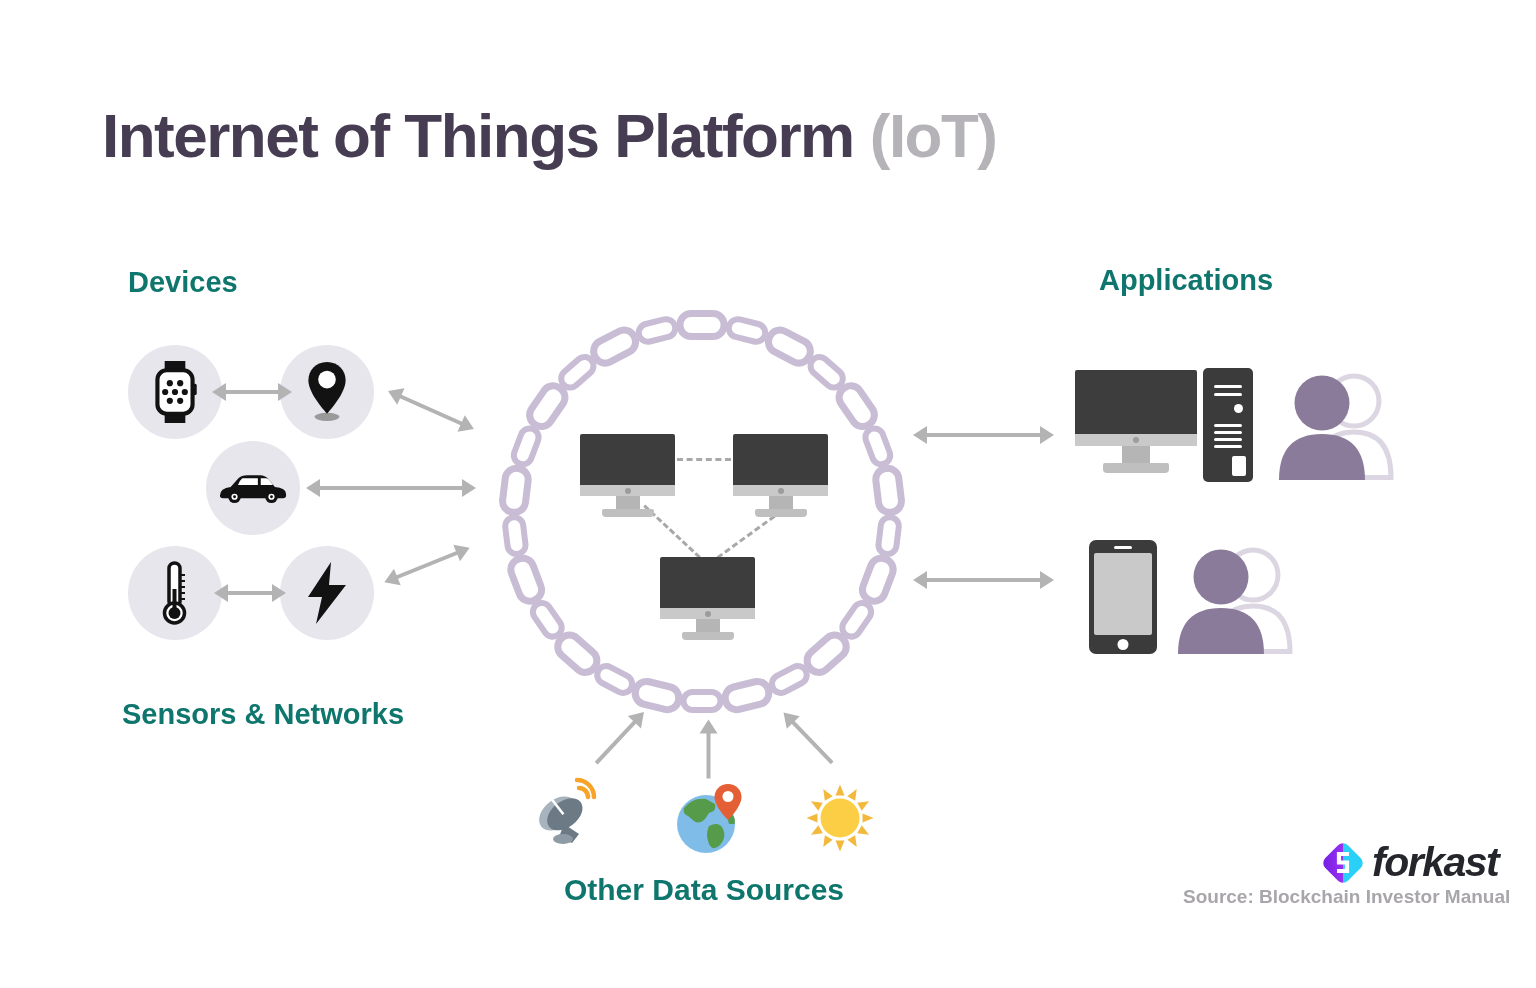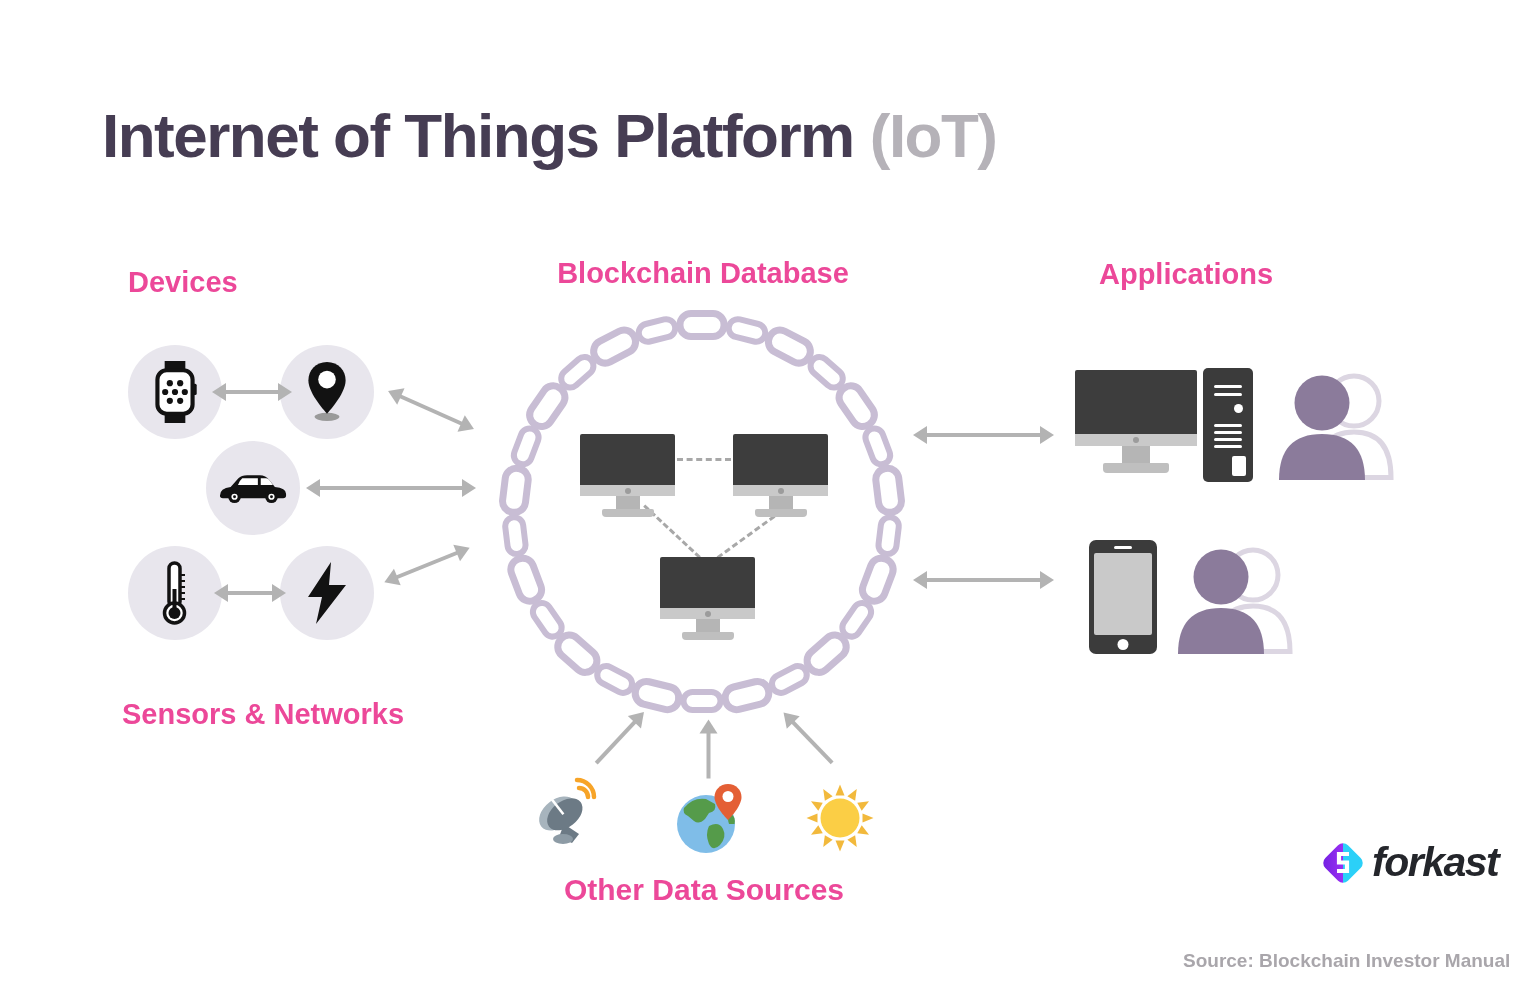--- a/index.html
+++ b/index.html
@@ -7,25 +7,25 @@
     position:relative;width:1520px;height:988px;background:#ffffff;
     font-family:"Liberation Sans", sans-serif;overflow:hidden;
   }
   
   .title{
     position:absolute;left:102px;top:100px;font-size:62px;font-weight:800;
     color:#463d53;letter-spacing:-1.5px;white-space:nowrap;
   }
   .title .iot{color:#b5b2b8;margin-left:16px;}
   .heading{
-    position:absolute;font-size:29px;font-weight:800;color:#ec4899;white-space:nowrap;
+    position:absolute;font-size:29px;font-weight:800;color:#0f766e;white-space:nowrap;
   }
   .h-devices{left:128px;top:266px;}
   .h-blockchain{left:488px;top:257px;width:430px;text-align:center;}
-  .h-applications{left:1099px;top:258px;}
+  .h-applications{left:1099px;top:264px;}
   .h-sensors{left:122px;top:698px;}
   .h-other{left:489px;top:873px;width:430px;text-align:center;font-size:30px;}
   
   .dev-circle{
     position:absolute;width:94px;height:94px;border-radius:50%;
     background:#e8e6ed;display:flex;align-items:center;justify-content:center;
   }
   
   .arrow{position:absolute;height:4px;background:#b3b3b3;}
   .arrow::after{
@@ -61,35 +61,34 @@
   .phone .pscr{position:absolute;top:13px;left:5px;right:5px;bottom:19px;background:#c9c9c9;border-radius:2px;}
   .phone .home{position:absolute;bottom:4px;left:50%;transform:translateX(-50%);width:11px;height:11px;border-radius:50%;background:#fff;}
   
   svg{position:absolute;overflow:visible;}
   
   .logo-text{
     position:absolute;left:1372px;top:839px;font-size:41px;font-weight:800;
     color:#24262b;letter-spacing:-1.5px;font-style:italic;
   }
   .source{
-    position:absolute;left:1183px;top:950px;font-size:19px;font-weight:700;
+    position:absolute;left:1183px;top:886px;font-size:19px;font-weight:700;
     color:#a9a6ab;line-height:22px;white-space:nowrap;
   }
 </style>
 </head>
 <body>
 
 <div class="canvas">
 
   <div class="title">
     <span>Internet of Things Platform</span><span class="iot">(IoT)</span>
   </div>
 
   <div class="heading h-devices">Devices</div>
-  <div class="heading h-blockchain">Blockchain Database</div>
   <div class="heading h-applications">Applications</div>
   <div class="heading h-other">Other Data Sources</div>
   <div class="heading h-sensors">Sensors &amp; Networks</div>
 
   <div class="dev-circle" style="left:128px;top:345px;">
     <svg width="48" height="62" viewBox="0 0 44 60">
       <rect x="12" y="0" width="20" height="12" fill="#121212"></rect>
       <rect x="12" y="48" width="20" height="12" fill="#121212"></rect>
       <rect x="5" y="9" width="34" height="42" rx="9" fill="#fff" stroke="#121212" stroke-width="4"></rect>
       <rect x="39" y="22" width="4" height="11" rx="1.5" fill="#121212"></rect>

